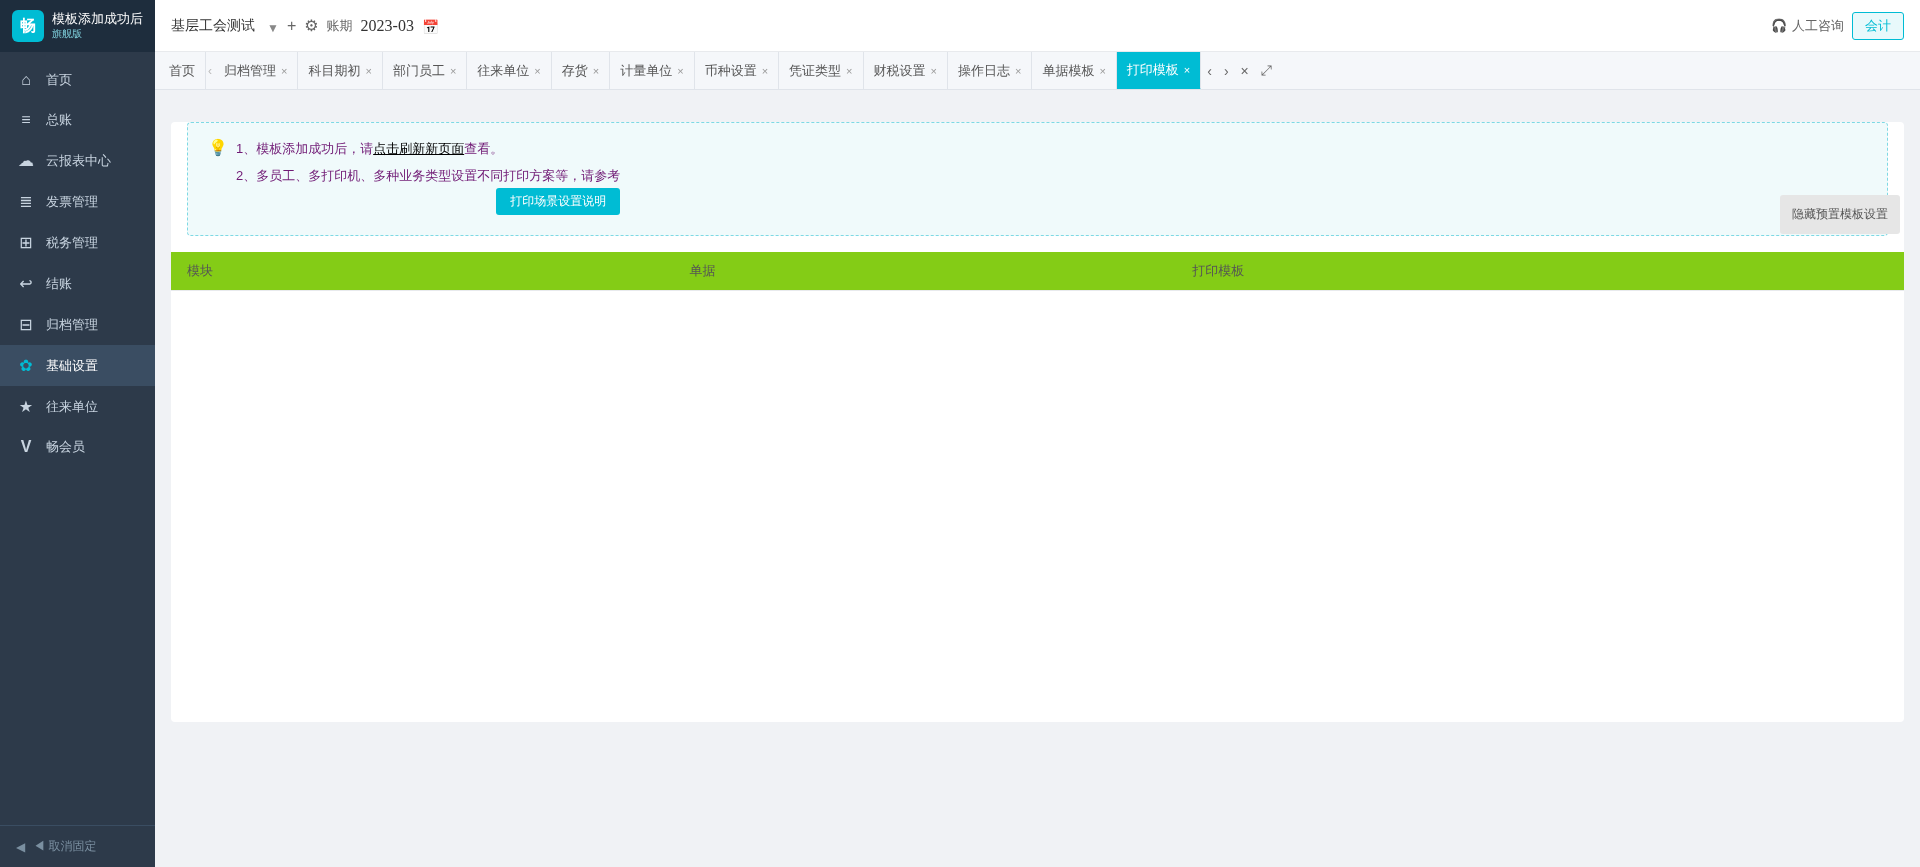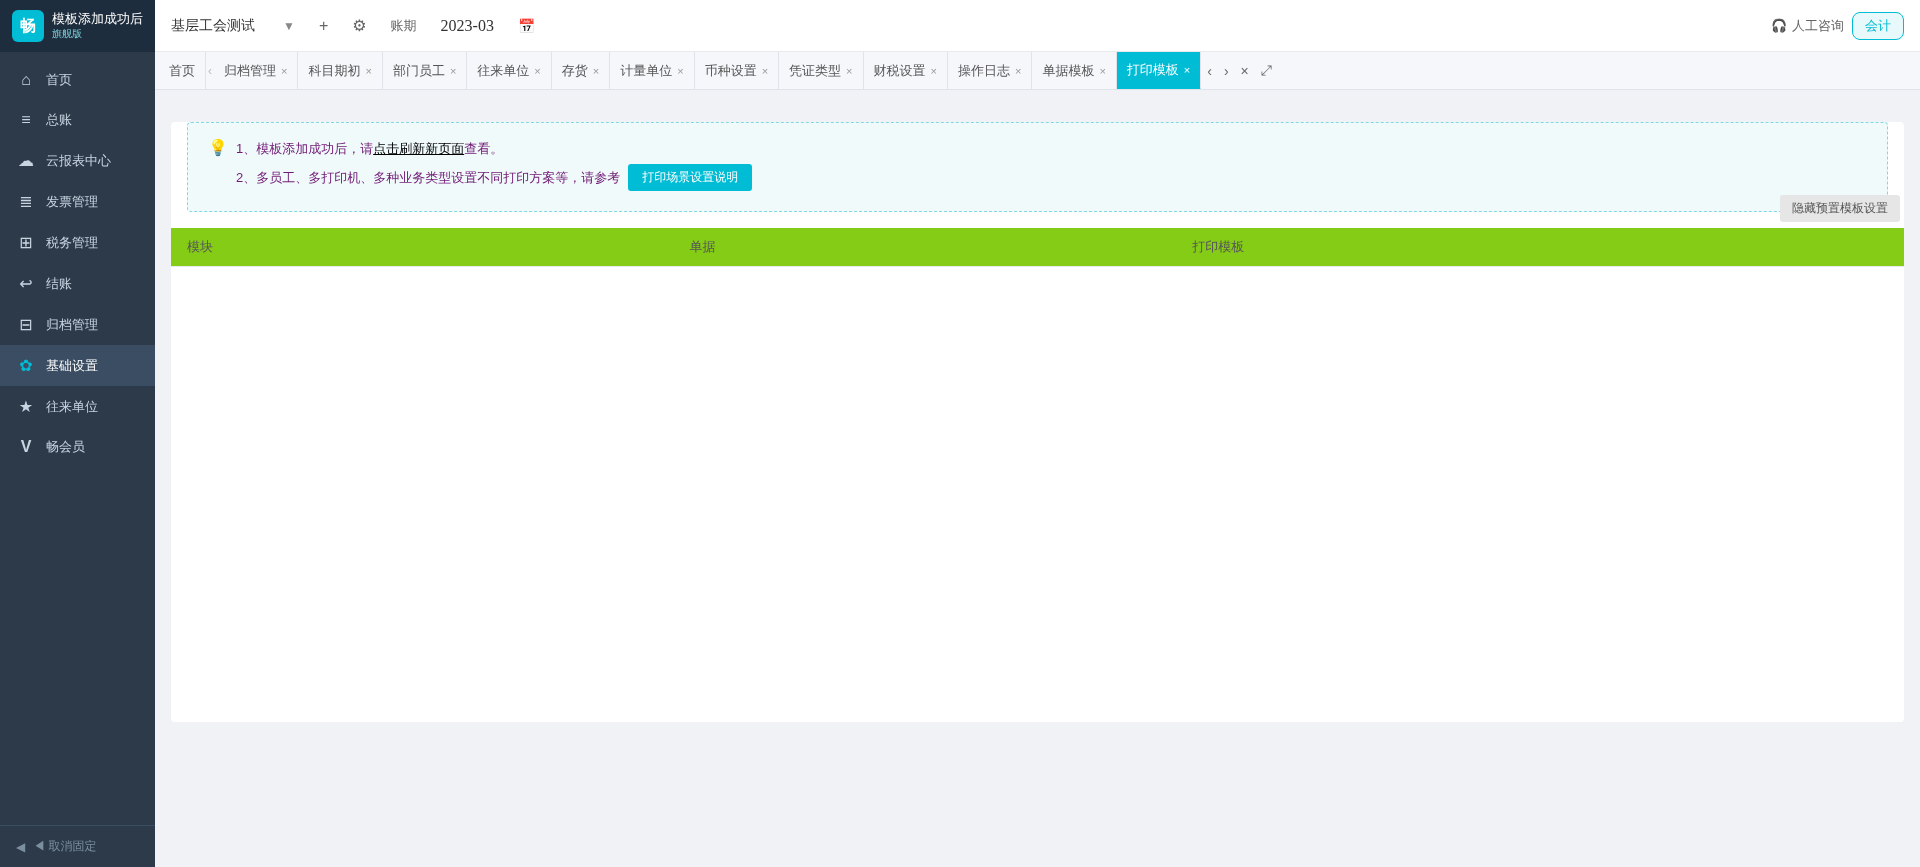--- a/index.html
+++ b/index.html
@@ -46,28 +46,28 @@
     }
 
     
     .main { flex: 1; display: flex; flex-direction: column; overflow: hidden; }
 
     
     .topbar {
       height: 52px; background: #fff; display: flex; align-items: center; padding: 0 16px; border-bottom: 1px solid #e8eaed;
       justify-content: space-between;
     }
-    .topbar-left { display: flex; align-items: center; gap: 24px; }
+    .topbar-left { display: flex; align-items: flex-end; gap: 8px; }
     .company-name { font-size: 14px; color: #333; }
     .period-label { font-size: 13px; color: #666; }
     .period-value { font-size: 16px; color: #333; font-weight: 500; font-family: Liberation Serif, serif; }
     .topbar-right { display: flex; align-items: center; gap: 8px; }
     .btn-help { display: flex; align-items: center; gap: 4px; font-size: 13px; color: #666; cursor: pointer; }
     .btn-accounting {
-      background: #e8f9fb; border: 1px solid #00bcd4; color: #00bcd4; padding: 4px 12px; border-radius: 8px; font-size: 13px; cursor: pointer;
+      background: #e8f9fb; border: 1px solid #00bcd4; color: #00bcd4; padding: 4px 12px; border-radius: 3px; font-size: 13px; cursor: pointer;
     }
 
     
     .tabbar {
       background: #f5f7fa; border-bottom: 1px solid #e0e4ea; display: flex; align-items: center; padding: 0 4px; height: 38px; overflow: hidden;
     }
     .tab-item {
       display: flex; align-items: center; padding: 0 10px; height: 38px; font-size: 13px; color: #555; cursor: pointer; white-space: nowrap; border-right: 1px solid #e0e4ea;
       background: #f5f7fa;
     }
@@ -79,21 +79,21 @@
 
     
     .content {
       flex: 1; overflow: auto; padding: 16px; background: #f0f2f5;
     }
     .content-inner { background: #fff; min-height: 600px; border-radius: 4px; }
 
     
     .btn-hide-preview {
       position: absolute; right: 20px; top: 105px;
-      background: #e6e6e6; border: none; padding: 5px 12px; border-radius: 3px; font-size: 12px; color: #555; cursor: pointer;
+      background: #e6e6e6; border: none; padding: 11px 12px; border-radius: 3px; font-size: 12px; color: #555; cursor: pointer;
     }
 
     
     .notice-box {
       margin: 16px; border: 1px dashed #7ed9e4; background: #f0fafb; border-radius: 4px; padding: 14px 20px;
     }
     .notice-row { display: flex; align-items: flex-start; gap: 8px; margin-bottom: 6px; }
     .notice-icon { color: #f0a030; font-size: 16px; margin-top: 1px; }
     .notice-text { font-size: 13px; color: #701a75; line-height: 1.8; }
     .notice-link { color: #000000; text-decoration: underline; cursor: pointer; }
@@ -259,21 +259,21 @@
 
       <div class="notice-box">
         <div class="notice-row">
           <span class="notice-icon">💡</span>
           <div>
             <div style="display:flex; align-items:center; flex-wrap:wrap;">
               <span class="notice-text">1、模板添加成功后，请</span>
               <span class="notice-link">点击刷新新页面</span>
               <span class="notice-text">查看。</span>
             </div>
-            <div style="display:flex; align-items:center; flex-wrap:wrap; margin-top:4px;">
+            <div style="display:flex; align-items:flex-end; flex-wrap:wrap; margin-top:4px;flex-direction:column;">
               <span class="notice-text">2、多员工、多打印机、多种业务类型设置不同打印方案等，请参考</span>
               <button class="btn-print-guide">打印场景设置说明</button>
             </div>
           </div>
         </div>
       </div>
 
       <table class="data-table">
         <thead>
           <tr>

